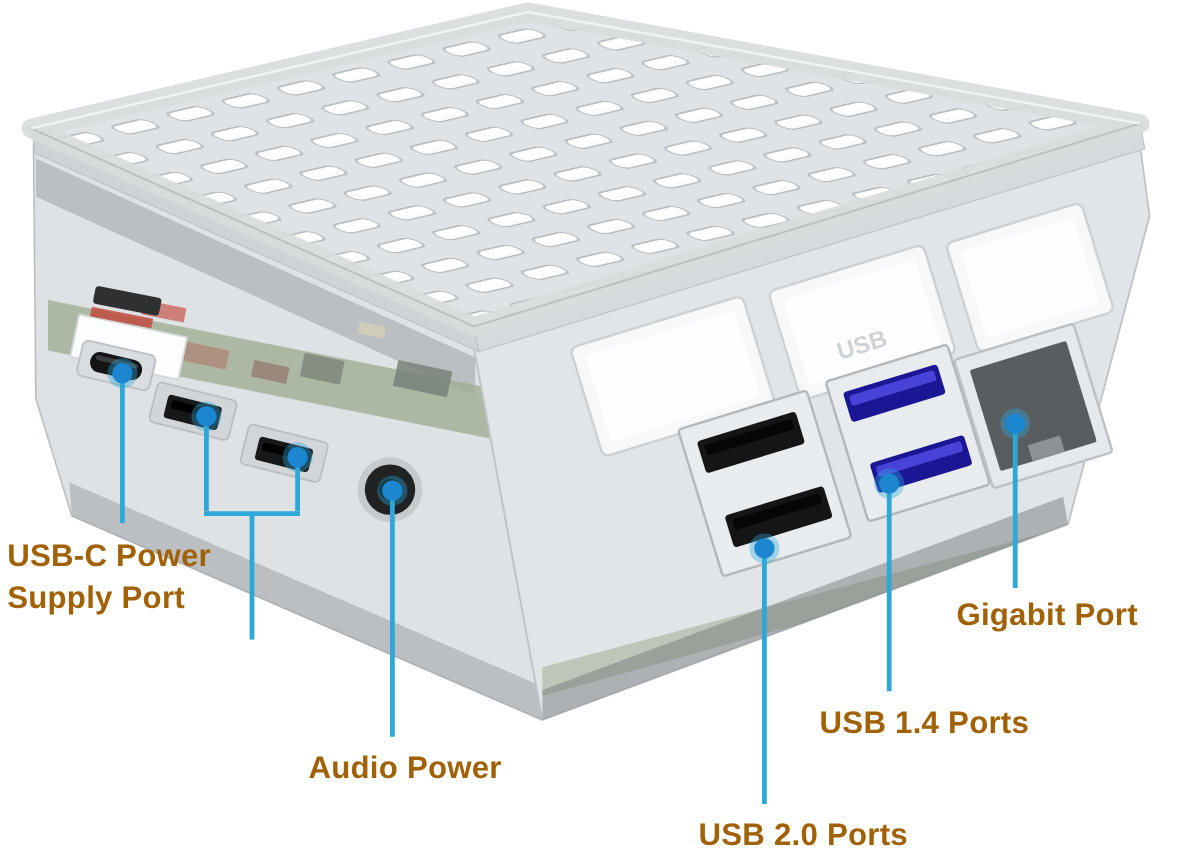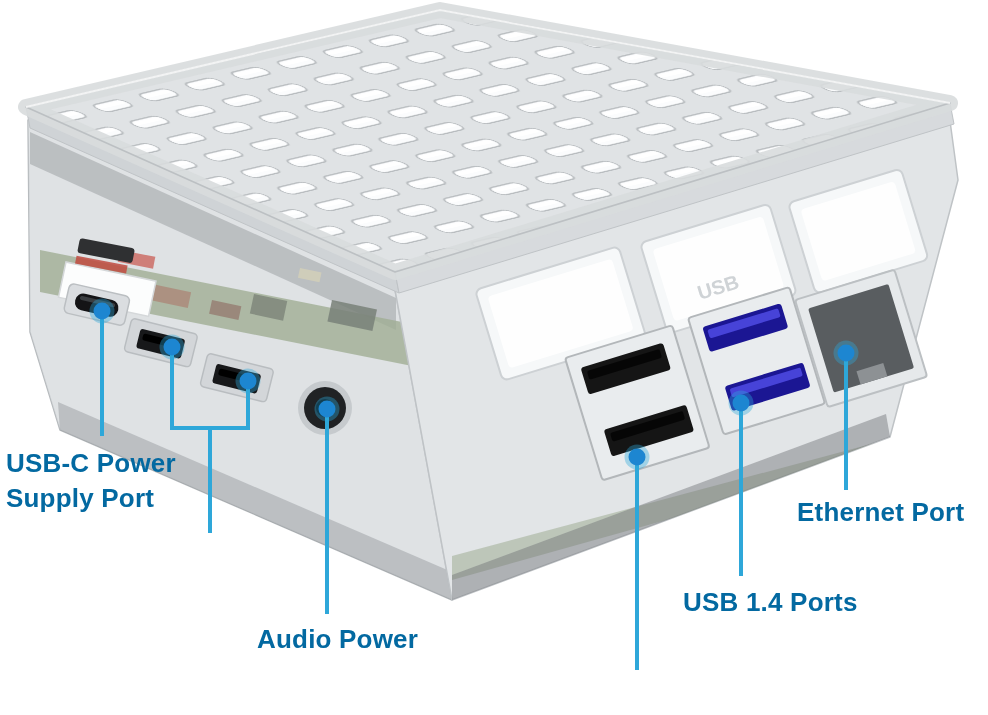--- a/index.html
+++ b/index.html
@@ -6,21 +6,21 @@
   .stage{
     position:relative;width:988px;height:715px;overflow:hidden;background:#ffffff;
     font-family:"Liberation Sans",sans-serif;
   }
   .stage svg{position:absolute;left:0;top:0;}
   .label{
     position:absolute;
     font-weight:600;
     font-size:26px;
     line-height:35px;
-    color:#0369a1;
+    color:#a16207;
     white-space:nowrap;
     letter-spacing:0.2px;
   }
   .lline{display:block;}
 </style>
 </head>
 <body>
 
 <div class="stage">
 
@@ -195,22 +195,25 @@
     <span class="lline">Supply Port</span>
   </div>
 
   <div class="label" style="left:133px;top:549px">
   </div>
 
   <div class="label" style="left:257px;top:622px">
     <span class="lline">Audio Power</span>
   </div>
 
+  <div class="label" style="left:582px;top:678px">
+    <span class="lline">USB 2.0 Ports</span>
+  </div>
 
   <div class="label" style="left:683px;top:585px">
     <span class="lline">USB 1.4 Ports</span>
   </div>
 
   <div class="label" style="left:797px;top:495px">
-    <span class="lline">Ethernet Port</span>
+    <span class="lline">Gigabit Port</span>
   </div>
 
 </div>
 
 </body></html>

